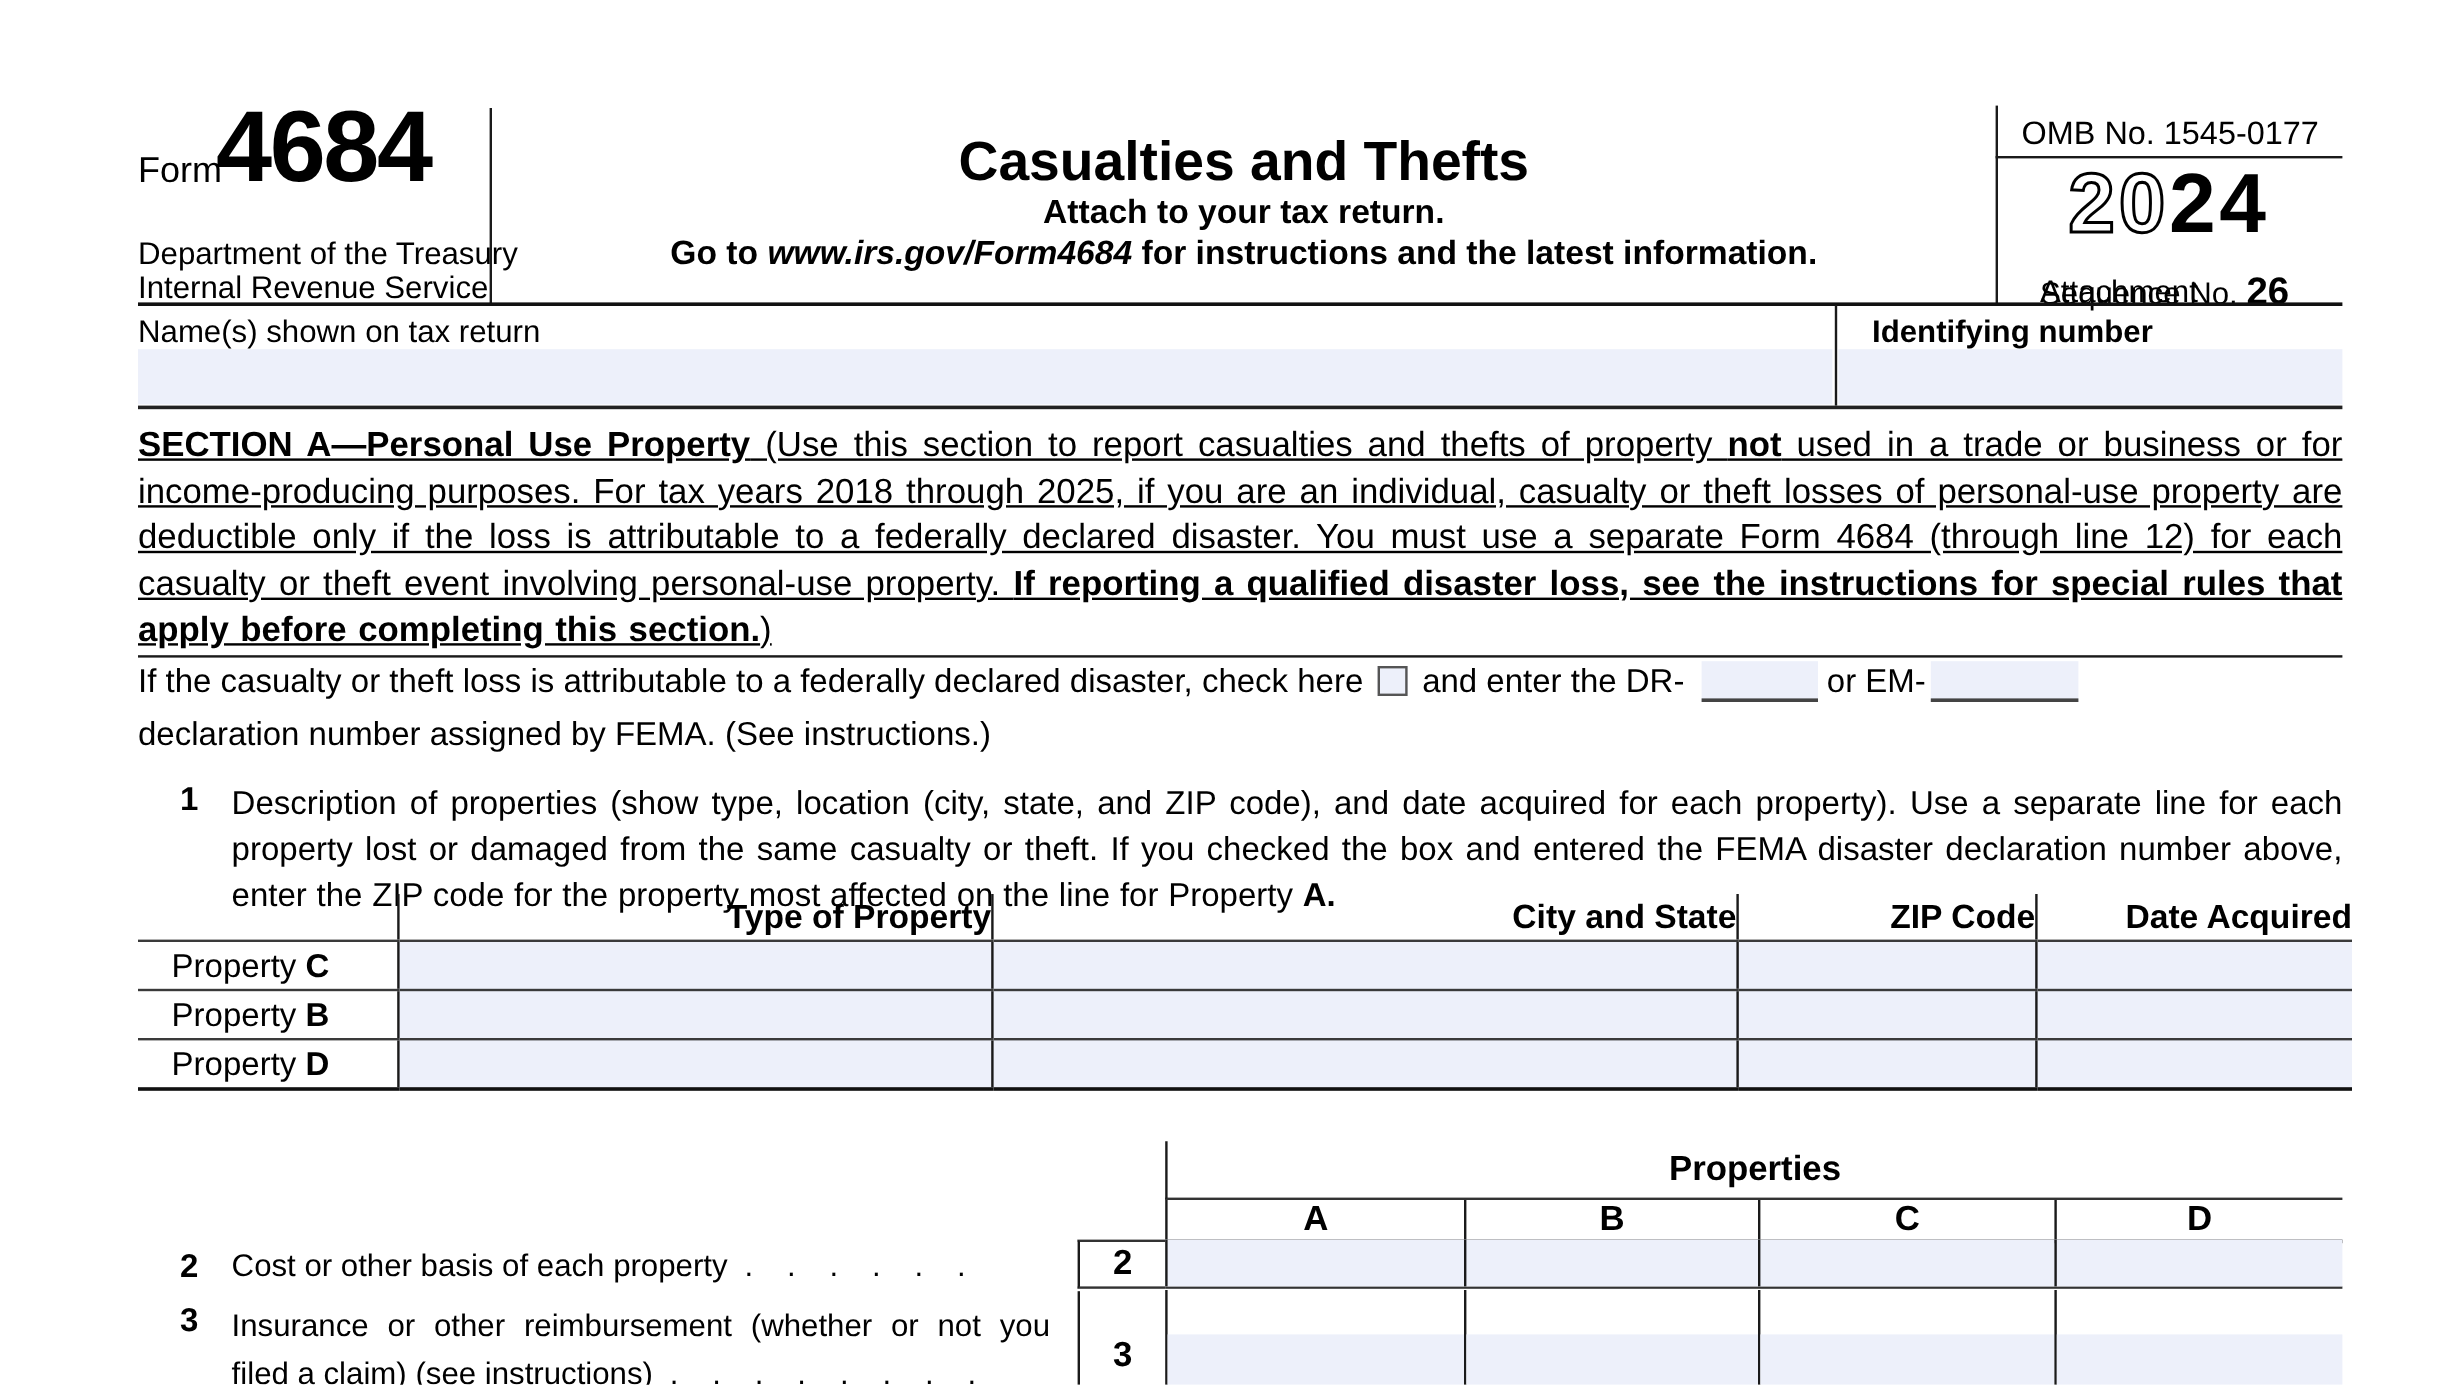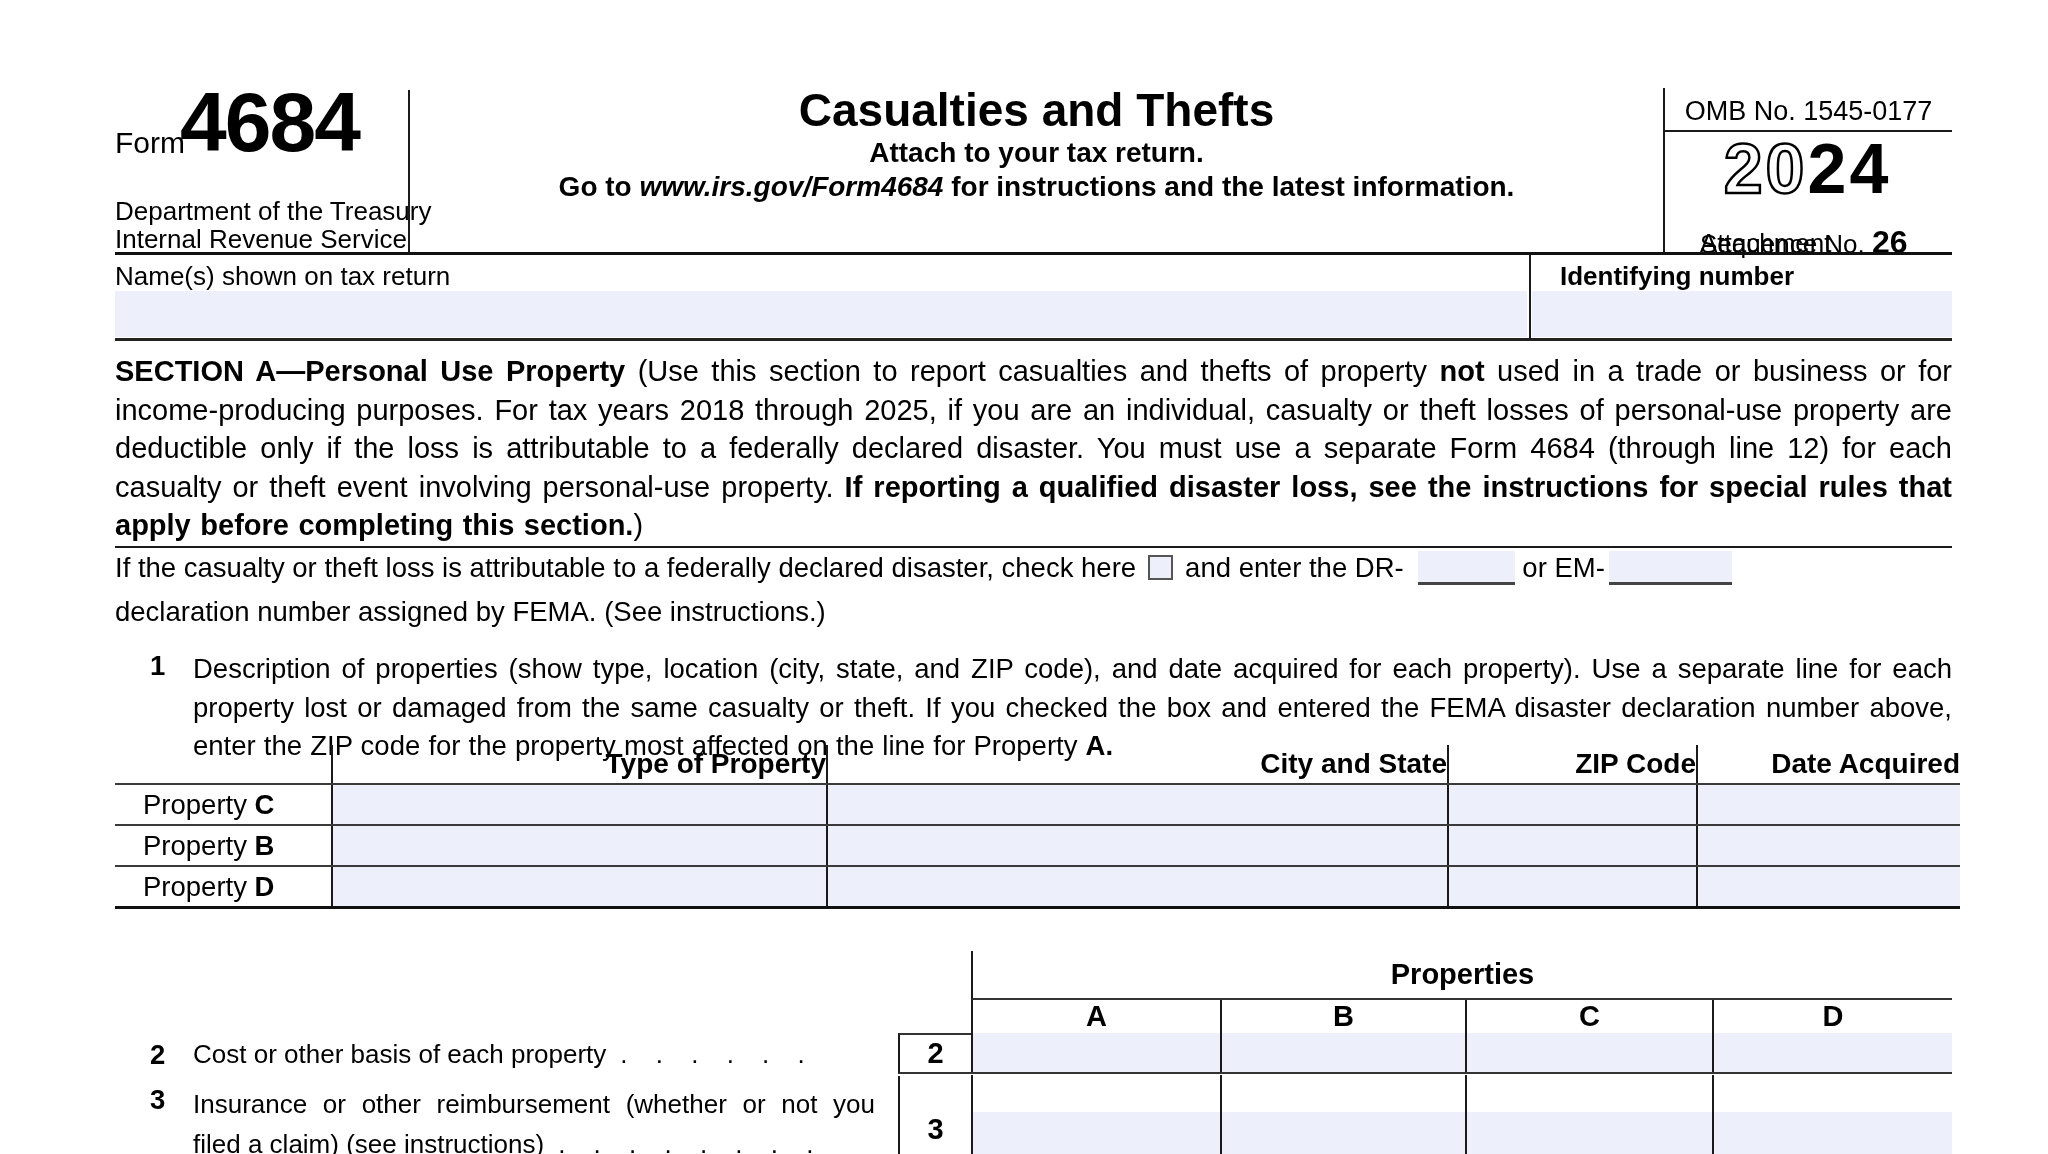--- a/index.html
+++ b/index.html
@@ -11,21 +11,21 @@
   .line{position:absolute;background:#1a1a1a;}
   .fill{background:#edf0fa;}
 
   
   .form-word{left:115px;top:126px;font-size:30px;}
   .form-number{left:180px;top:80px;font-size:84px;font-weight:bold;letter-spacing:-2px;line-height:84px;}
   .dept1{left:115px;top:196px;font-size:26px;}
   .dept2{left:115px;top:224px;font-size:26px;}
   .vline-left{left:408px;top:90px;width:2px;height:163px;}
   .titleblock{left:410px;top:84px;width:1253px;text-align:center;}
-  .main-title{font-size:46px;font-weight:bold;line-height:52px;}
+  .main-title{font-size:46px;font-weight:bold;line-height:52px;margin-top:24px;}
   .sub{font-size:28px;font-weight:bold;line-height:34px;}
   .sub:first-of-type{margin-top:10px;}
   .bi{font-weight:bold;font-style:italic;}
   .vline-right{left:1663px;top:88px;width:2px;height:165px;}
   .omb{left:1665px;top:96px;width:287px;text-align:center;font-size:27px;}
   .hline-omb{left:1663px;top:130px;width:289px;height:2px;}
   .year{left:1663px;top:134px;width:289px;text-align:center;font-size:70px;line-height:70px;letter-spacing:3px;}
   .year-outline{color:#fff;-webkit-text-stroke:2.5px #000;font-weight:bold;}
   .year-solid{font-weight:bold;}
   .attach1{left:1700px;top:203px;font-size:26px;line-height:27px;margin-top:27px;}
@@ -36,21 +36,21 @@
   
   .name-label{left:115px;top:261px;font-size:26px;}
   .id-label{left:1560px;top:261px;font-size:26px;font-weight:bold;}
   .name-fill{left:115px;top:291px;width:1412px;height:46px;}
   .id-fill{left:1532px;top:291px;width:420px;height:46px;}
   .vline-name{left:1529px;top:254px;width:2px;height:84px;}
   .hline-name{left:115px;top:338px;width:1837px;height:3px;background:#222;}
 
   
   .section-a{left:115px;top:352px;width:1837px;font-size:29px;line-height:38.5px;
-             text-align:justify;word-spacing:1.5px;}
+             text-align:justify;word-spacing:1.5px;text-decoration:underline;}
   .hline-sa{left:115px;top:546px;width:1837px;height:2px;}
 
   
   .disaster1{left:115px;top:551px;width:1837px;font-size:27.5px;line-height:34px;white-space:nowrap;}
   .chk{display:inline-block;width:21px;height:21px;border:2px solid #555;background:#edf0fa;
        vertical-align:-3px;margin:0 12px;}
   .blank{display:inline-block;height:31px;background:#edf0fa;border-bottom:3px solid #444;
          vertical-align:-8px;}
   .blank.dr{width:97px;margin-left:14px;}
   .blank.em{width:123px;margin-left:4px;}

